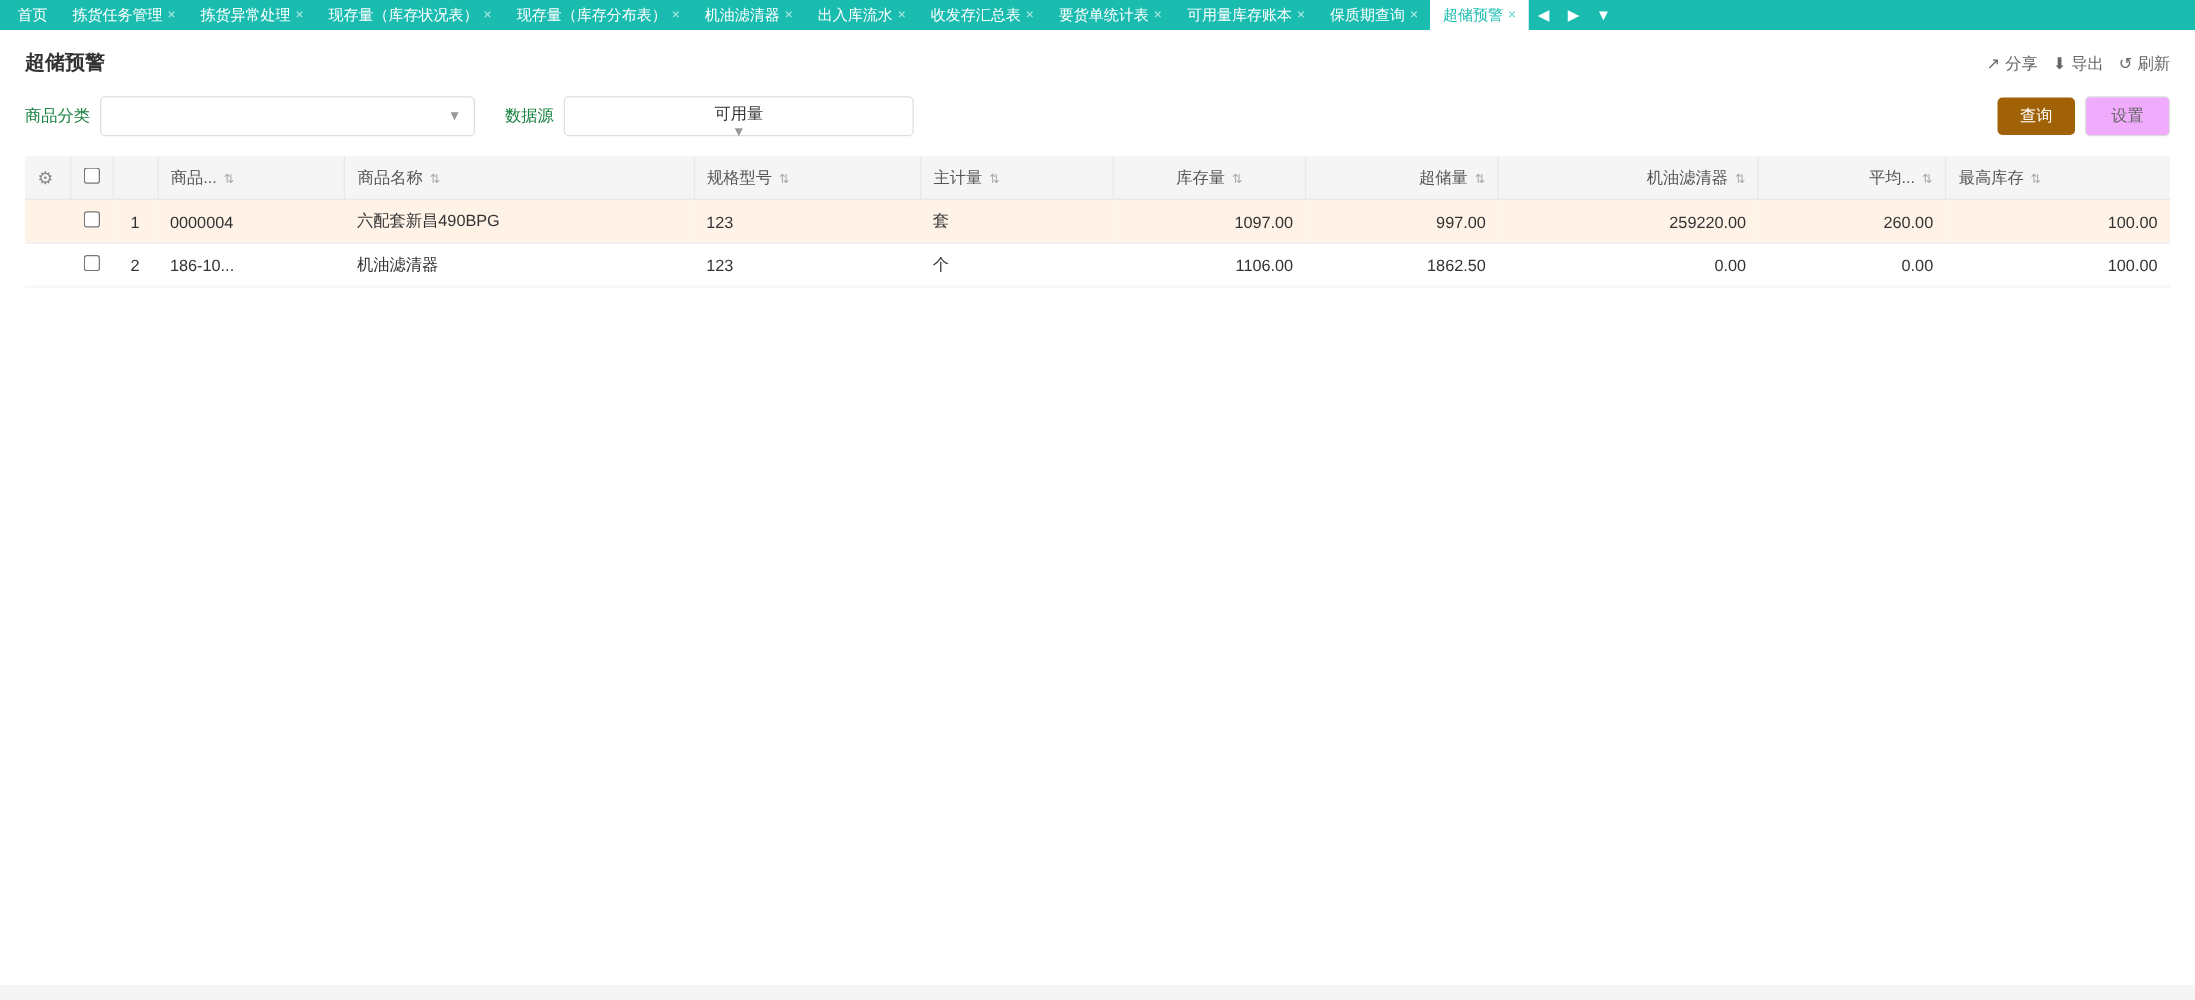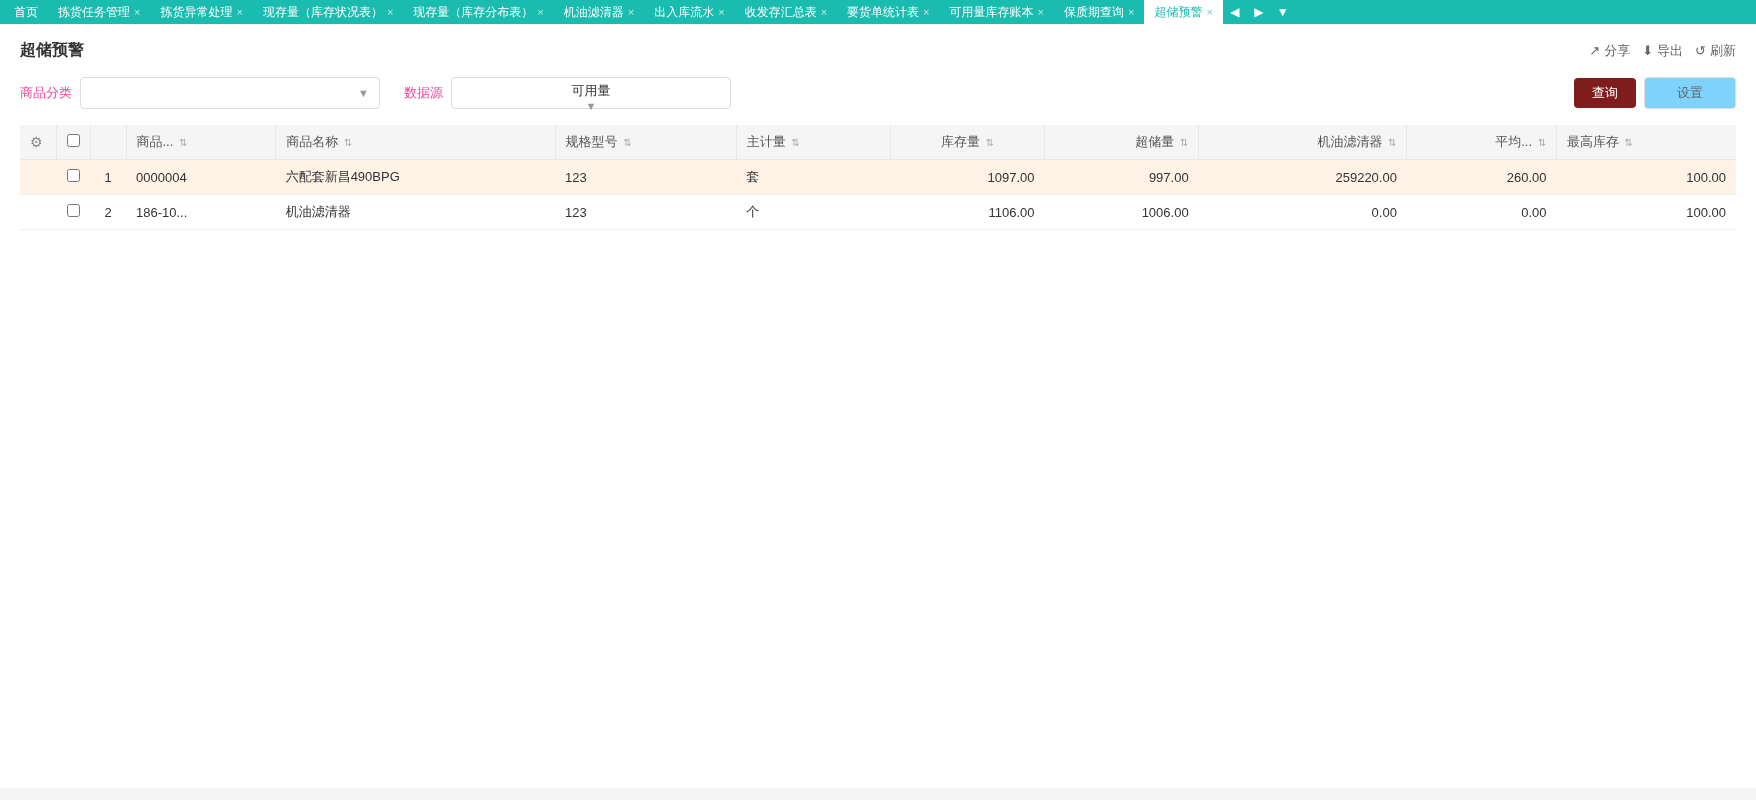--- a/index.html
+++ b/index.html
@@ -87,54 +87,54 @@
       gap: 24px;
       margin-bottom: 16px;
     }
     .filter-item {
       display: flex;
       align-items: center;
       gap: 8px;
     }
     .filter-label {
       font-size: 13px;
-      color: #ec4899;
+      color: #15803d;
       white-space: nowrap;
     }
     .filter-select {
       display: flex;
       align-items: center;
       justify-content: space-between;
       border: 1px solid #ddd;
       border-radius: 4px;
       padding: 4px 10px;
       min-width: 300px;
       cursor: pointer;
       background: #fff;
       height: 32px;
       font-size: 13px;
     }
     .filter-select .chevron { color: #999; font-size: 11px; }
 
     .btn-query {
-      background: #7f1d1d;
+      background: #a16207;
       color: #fff;
       border: none;
       border-radius: 4px;
       padding: 6px 18px;
       cursor: pointer;
       font-size: 13px;
       margin-left: auto;
     }
     .btn-set {
-      background: #7dd3fc;
+      background: #f0abfc;
       color: #666;
       border: 1px solid #ddd;
       border-radius: 4px;
-      padding: 6px 32px;
+      padding: 6px 20px;
       cursor: pointer;
       font-size: 13px;
     }
 
     
     .data-table {
       width: 100%;
       border-collapse: collapse;
       font-size: 13px;
     }
@@ -340,21 +340,21 @@
       <td class="center"></td>
       <td class="center checkbox-cell">
         <input type="checkbox" style="">
       </td>
       <td class="center row-num">2</td>
       <td>186-10...</td>
       <td>机油滤清器</td>
       <td>123</td>
       <td>个</td>
       <td class="right">1106.00</td>
-      <td class="right">1006.00</td>
+      <td class="right">1862.50</td>
       <td class="right">0.00</td>
       <td class="right">0.00</td>
       <td class="right">100.00</td>
     </tr>
       </tbody>
   </table>
 
 </div>
 
 </body></html>

